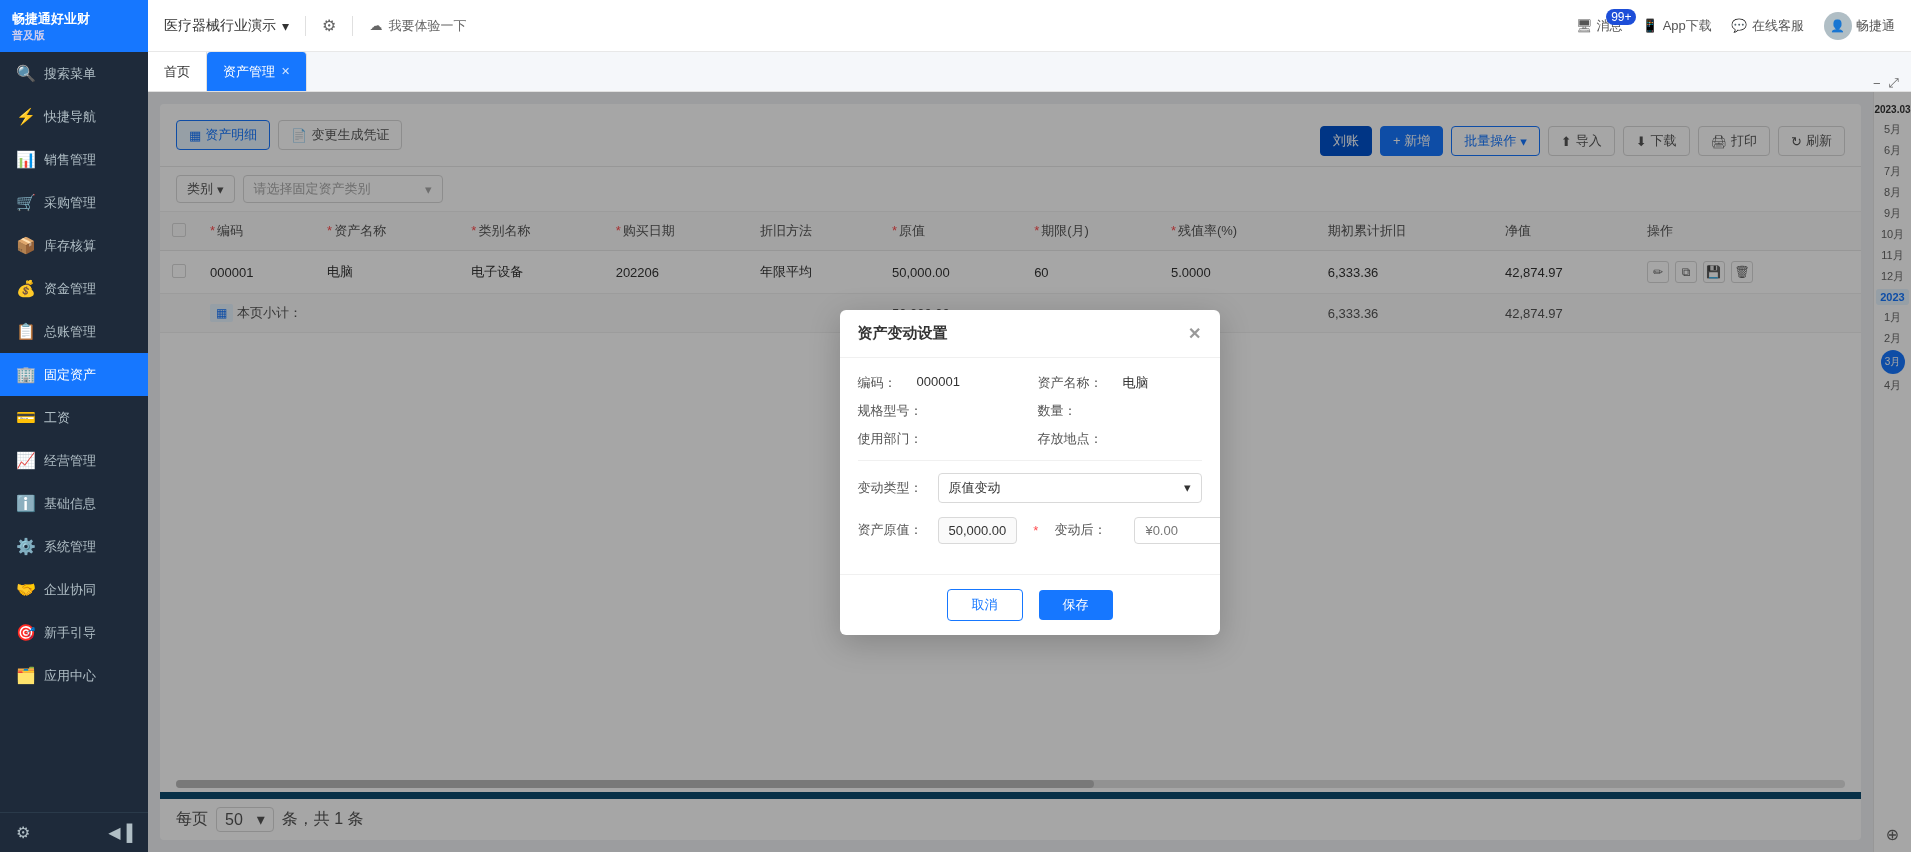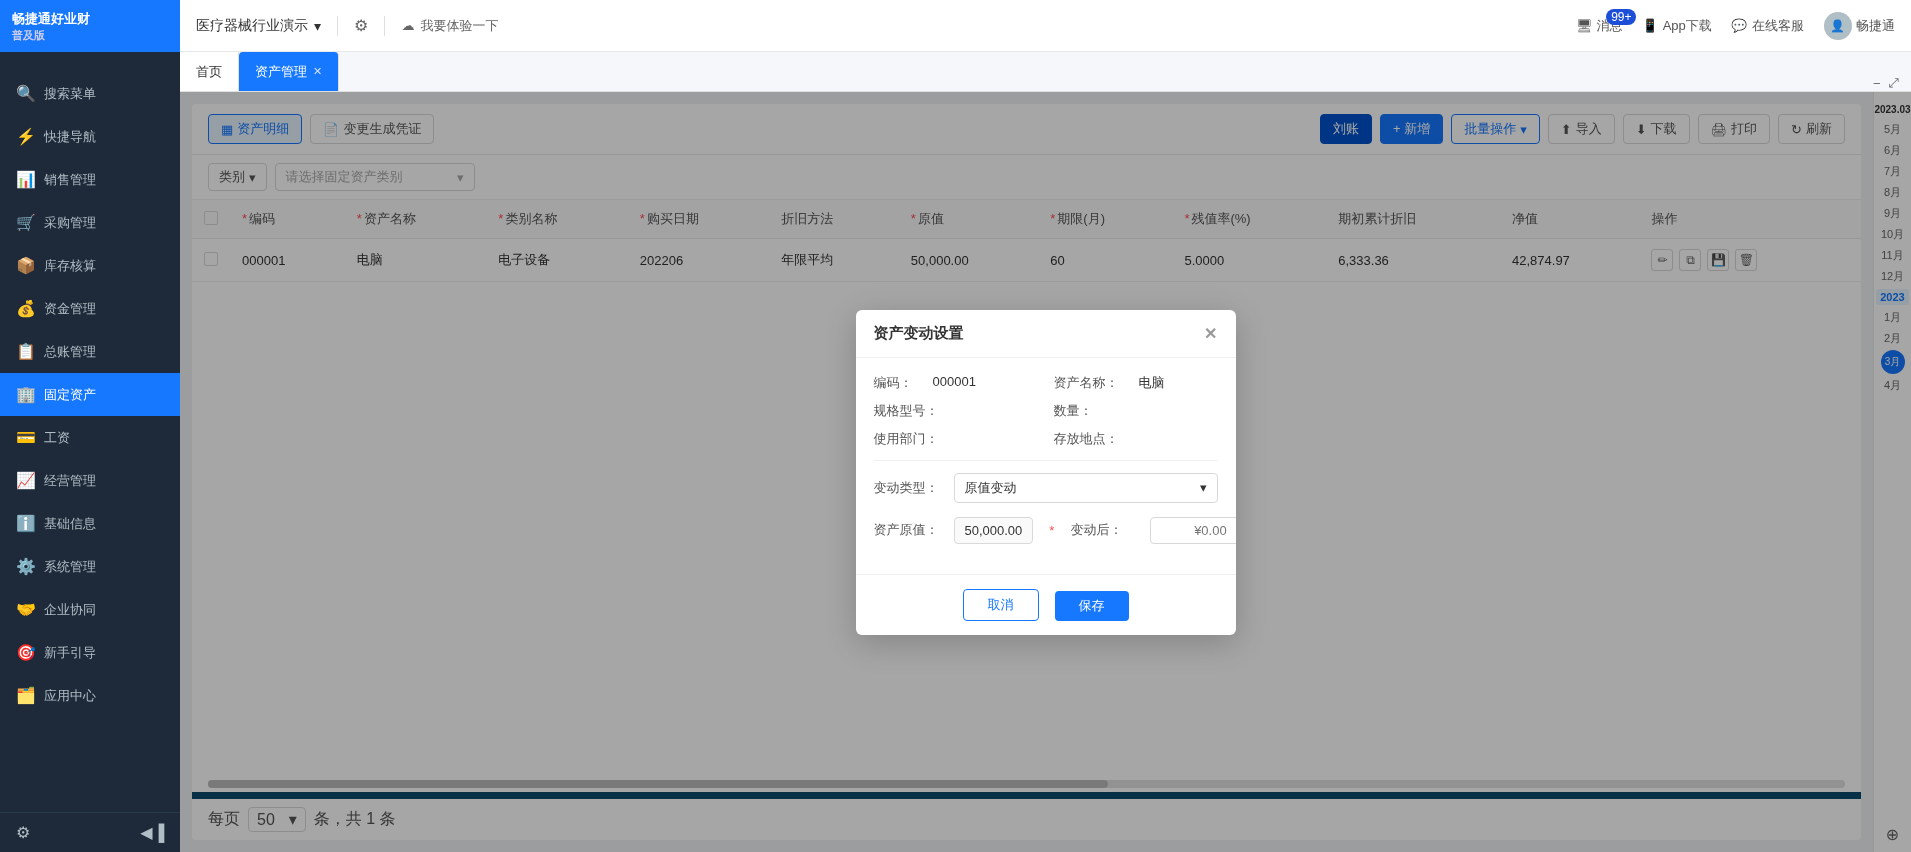--- a/index.html
+++ b/index.html
@@ -1,26 +1,25 @@
 <!DOCTYPE html>
 <html><head>
   <meta charset="utf-8">
   <style>
     * { box-sizing: border-box; margin: 0; padding: 0; }
     body { font-family: 'Microsoft YaHei', sans-serif; font-size: 13px; background: #f0f2f5; display: flex; height: 852px; overflow: hidden; }
 
     
     .sidebar {
-      width: 180px;
+      width: 148px;
       background: #1e2a3a;
       display: flex;
       flex-direction: column;
       height: 100%;
       flex-shrink: 0;
-      gap: 20px;
     }
     .sidebar-logo {
       background: #1677ff;
       padding: 10px 12px;
       display: flex;
       align-items: center;
       gap: 8px;
       color: white;
       font-size: 13px;
       font-weight: bold;
@@ -233,20 +232,21 @@
       display: flex;
       align-items: center;
       gap: 4px;
       padding: 5px 12px;
       border: 1px solid #d9d9d9;
       border-radius: 4px;
       cursor: pointer;
       font-size: 13px;
       color: #555;
       background: white;
+      margin-top: 12px;
     }
     .action-btn.primary {
       background: #1677ff;
       color: white;
       border-color: #1677ff;
     }
     .action-btn.primary-outline {
       background: white;
       color: #1677ff;
       border-color: #1677ff;
@@ -472,25 +472,25 @@
     }
     .dialog-input {
       flex: 1;
       border: 1px solid #d9d9d9;
       border-radius: 4px;
       padding: 5px 10px;
       font-size: 13px;
       color: #333;
       outline: none;
     }
-    .dialog-input.placeholder { color: #aaa; text-align: center; }
+    .dialog-input.placeholder { color: #aaa; }
     .dialog-input.readonly { background: #fafafa; color: #333; }
     .dialog-footer {
       display: flex;
-      align-items: flex-end;
+      align-items: center;
       justify-content: center;
       gap: 16px;
       padding: 14px 18px;
       border-top: 1px solid #f0f0f0;
     }
     .btn-cancel {
       padding: 6px 24px;
       border: 1px solid #1677ff;
       border-radius: 4px;
       color: #1677ff;
@@ -752,20 +752,33 @@
               <td>42,874.97</td>
               <td>
                 <div class="row-actions">
                   <div class="row-action-btn">✏</div>
                   <div class="row-action-btn">⧉</div>
                   <div class="row-action-btn">💾</div>
                   <div class="row-action-btn">🗑</div>
                 </div>
               </td>
             </tr>
+            <tr class="table-footer-row">
+              <td></td>
+              <td colspan="5">
+                <span class="subtag">▦</span>
+                <span>本页小计：</span>
+              </td>
+              <td>50,000.00</td>
+              <td></td>
+              <td></td>
+              <td>6,333.36</td>
+              <td>42,874.97</td>
+              <td></td>
+            </tr>
           </tbody>
         </table>
       </div>
 
       <div class="scrollbar-h">
         <div class="scrollbar-h-thumb"></div>
       </div>
 
       <div class="pagination-row">
         <span>每页</span>

